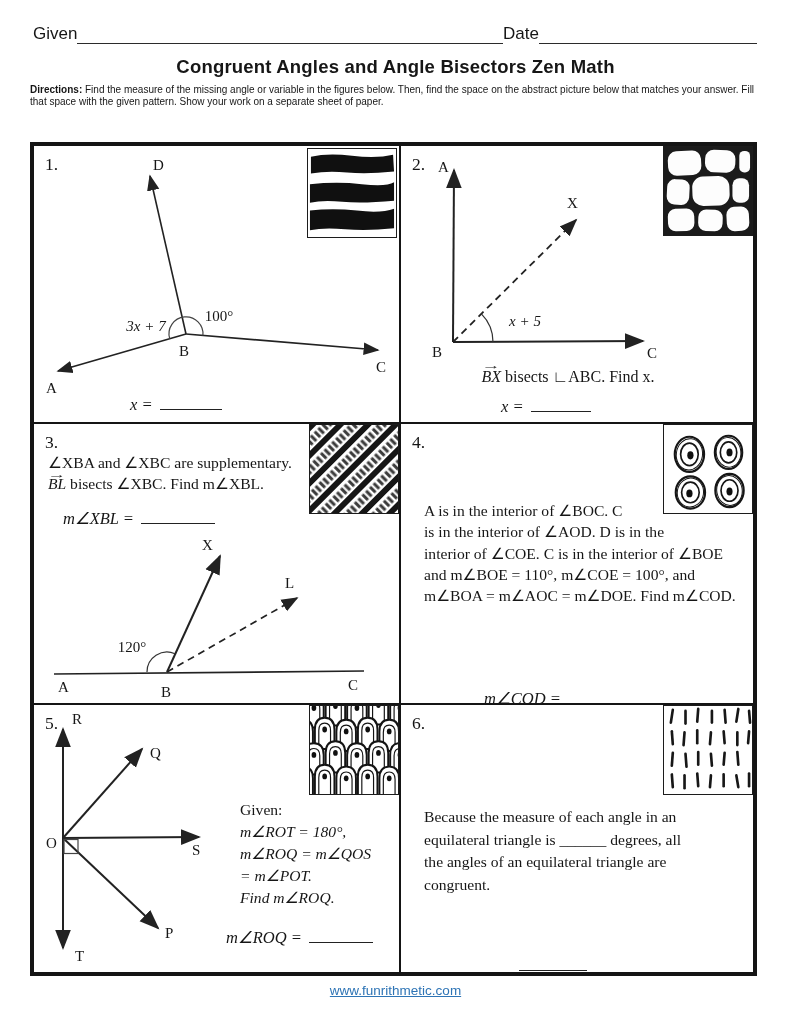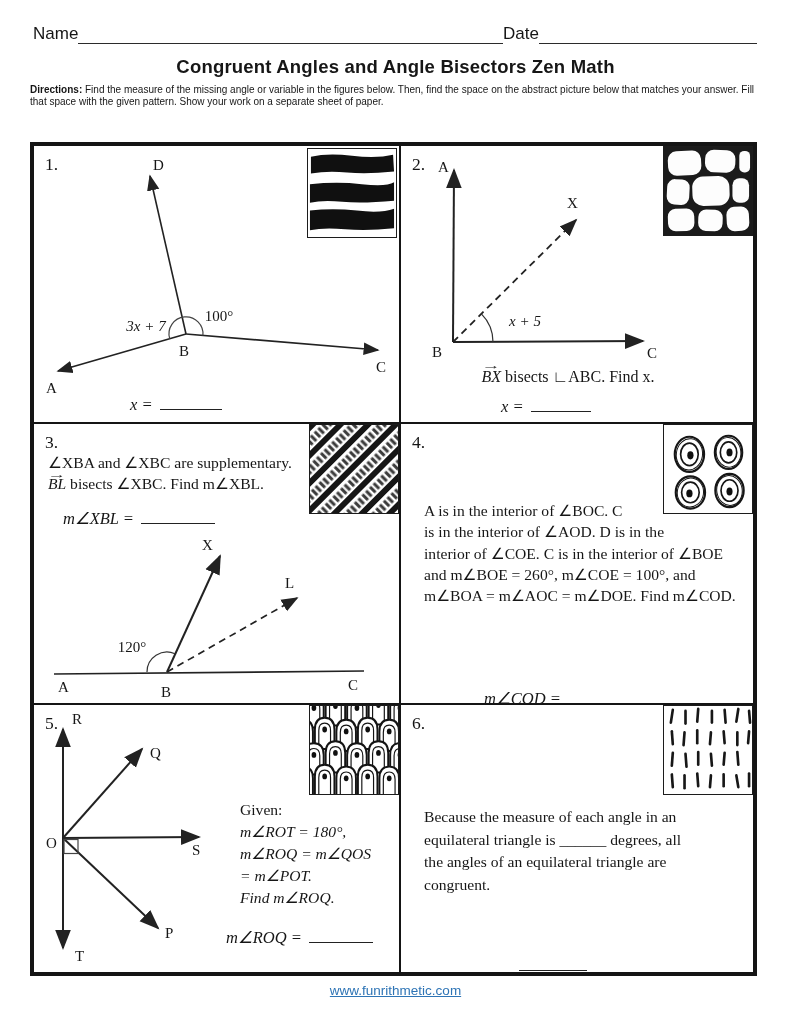--- a/index.html
+++ b/index.html
@@ -31,21 +31,21 @@
   .given .m{font-style:italic;}
   .footer{position:absolute;top:983px;left:0;width:100%;text-align:center;font-size:13.5px;}
   .footer span{color:#2E74B5;text-decoration:underline;cursor:pointer;}
 </style>
 </head>
 <body>
 
 <div class="page">
 
   <div class="name-row">
-    <span>Name</span>
+    <span>Given</span>
     <span class="fill-line"></span>
     <span>Date</span>
     <span class="date-line"></span>
   </div>
   <div class="title">Congruent Angles and Angle Bisectors Zen Math</div>
   <div class="directions"><b>Directions:</b><span> Find the measure of the missing angle or variable in the figures below.  Then, find the space on the abstract picture below that matches your answer.  Fill that space with the given pattern.  Show your work on a separate sheet of paper.</span></div>
 
   <div class="grid">
 
     <div class="cell">
@@ -156,21 +156,21 @@
         </svg>
       </div>
     </div>
 
     <div class="cell">
       <div class="num">4.</div>
       <div class="textblock" style="left:23px;top:76px;">
         <div>A is in the interior of ∠BOC.  C</div>
         <div>is in the interior of ∠AOD.  D is in the</div>
         <div>interior of ∠COE.  C is in the interior of ∠BOE</div>
-        <div>and m∠BOE = 260°, m∠COE = 100°, and</div>
+        <div>and m∠BOE = 110°, m∠COE = 100°, and</div>
         <div>m∠BOA = m∠AOC = m∠DOE.  Find m∠COD.</div>
       </div>
       <div class="answer" style="left:83px;top:234px;margin-top:30px;"><span>m∠COD =</span><span class="blank" style="width:68px;"></span></div>
       <div class="swatch">
         <svg viewBox="0 0 90 90">
           <rect width="90" height="90" fill="#fff"></rect>
           <g stroke="#151515" fill="none">
             <g transform="translate(26,30)">
                 <ellipse rx="15" ry="18" stroke-width="2.2"></ellipse>
                 <ellipse rx="13.4" ry="16" stroke-width="1" transform="rotate(8)"></ellipse>

